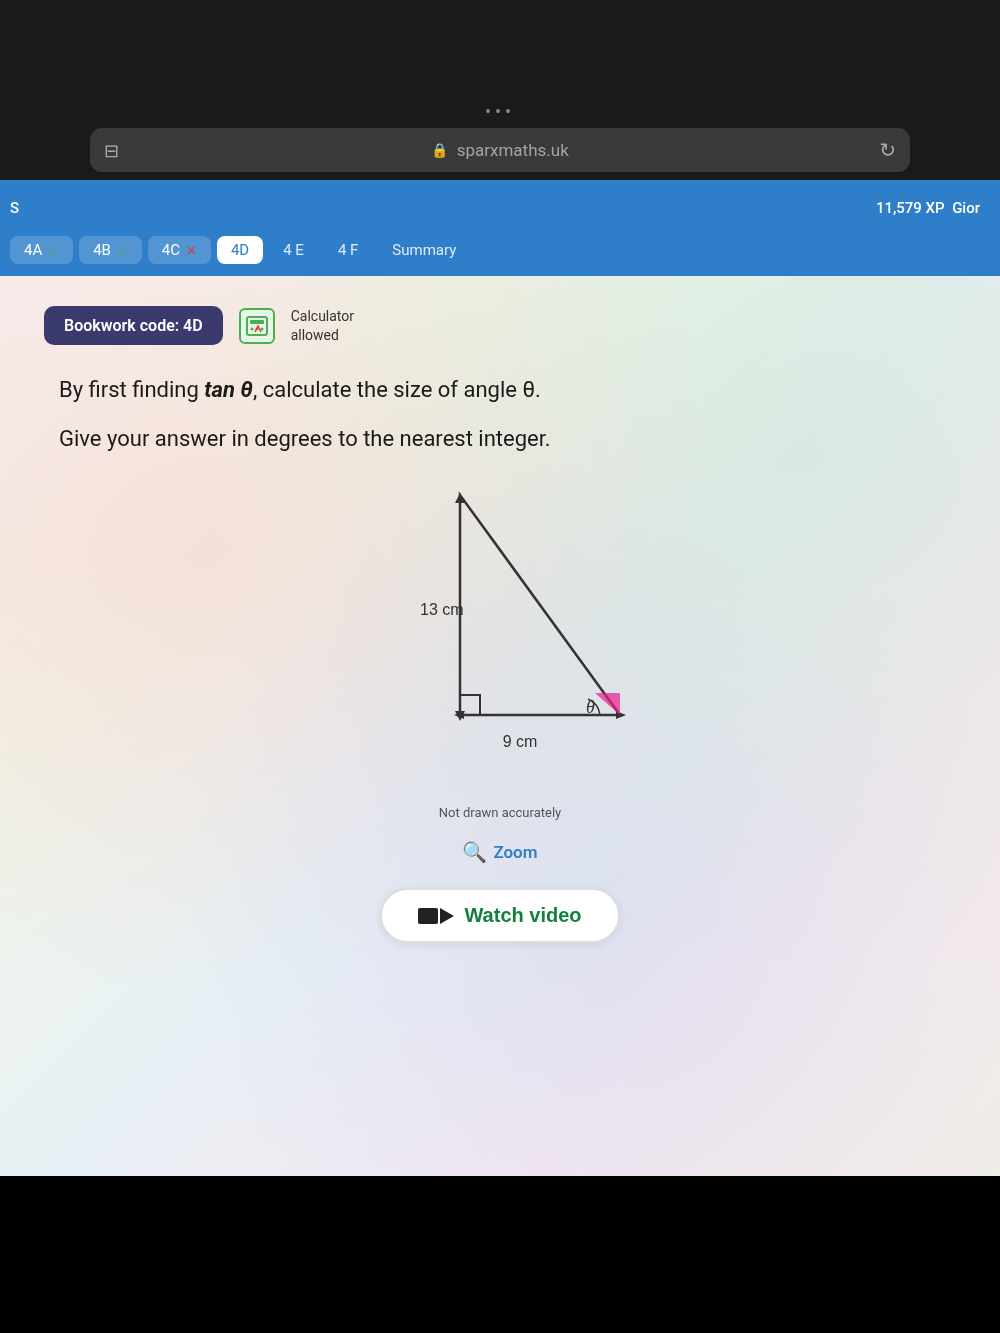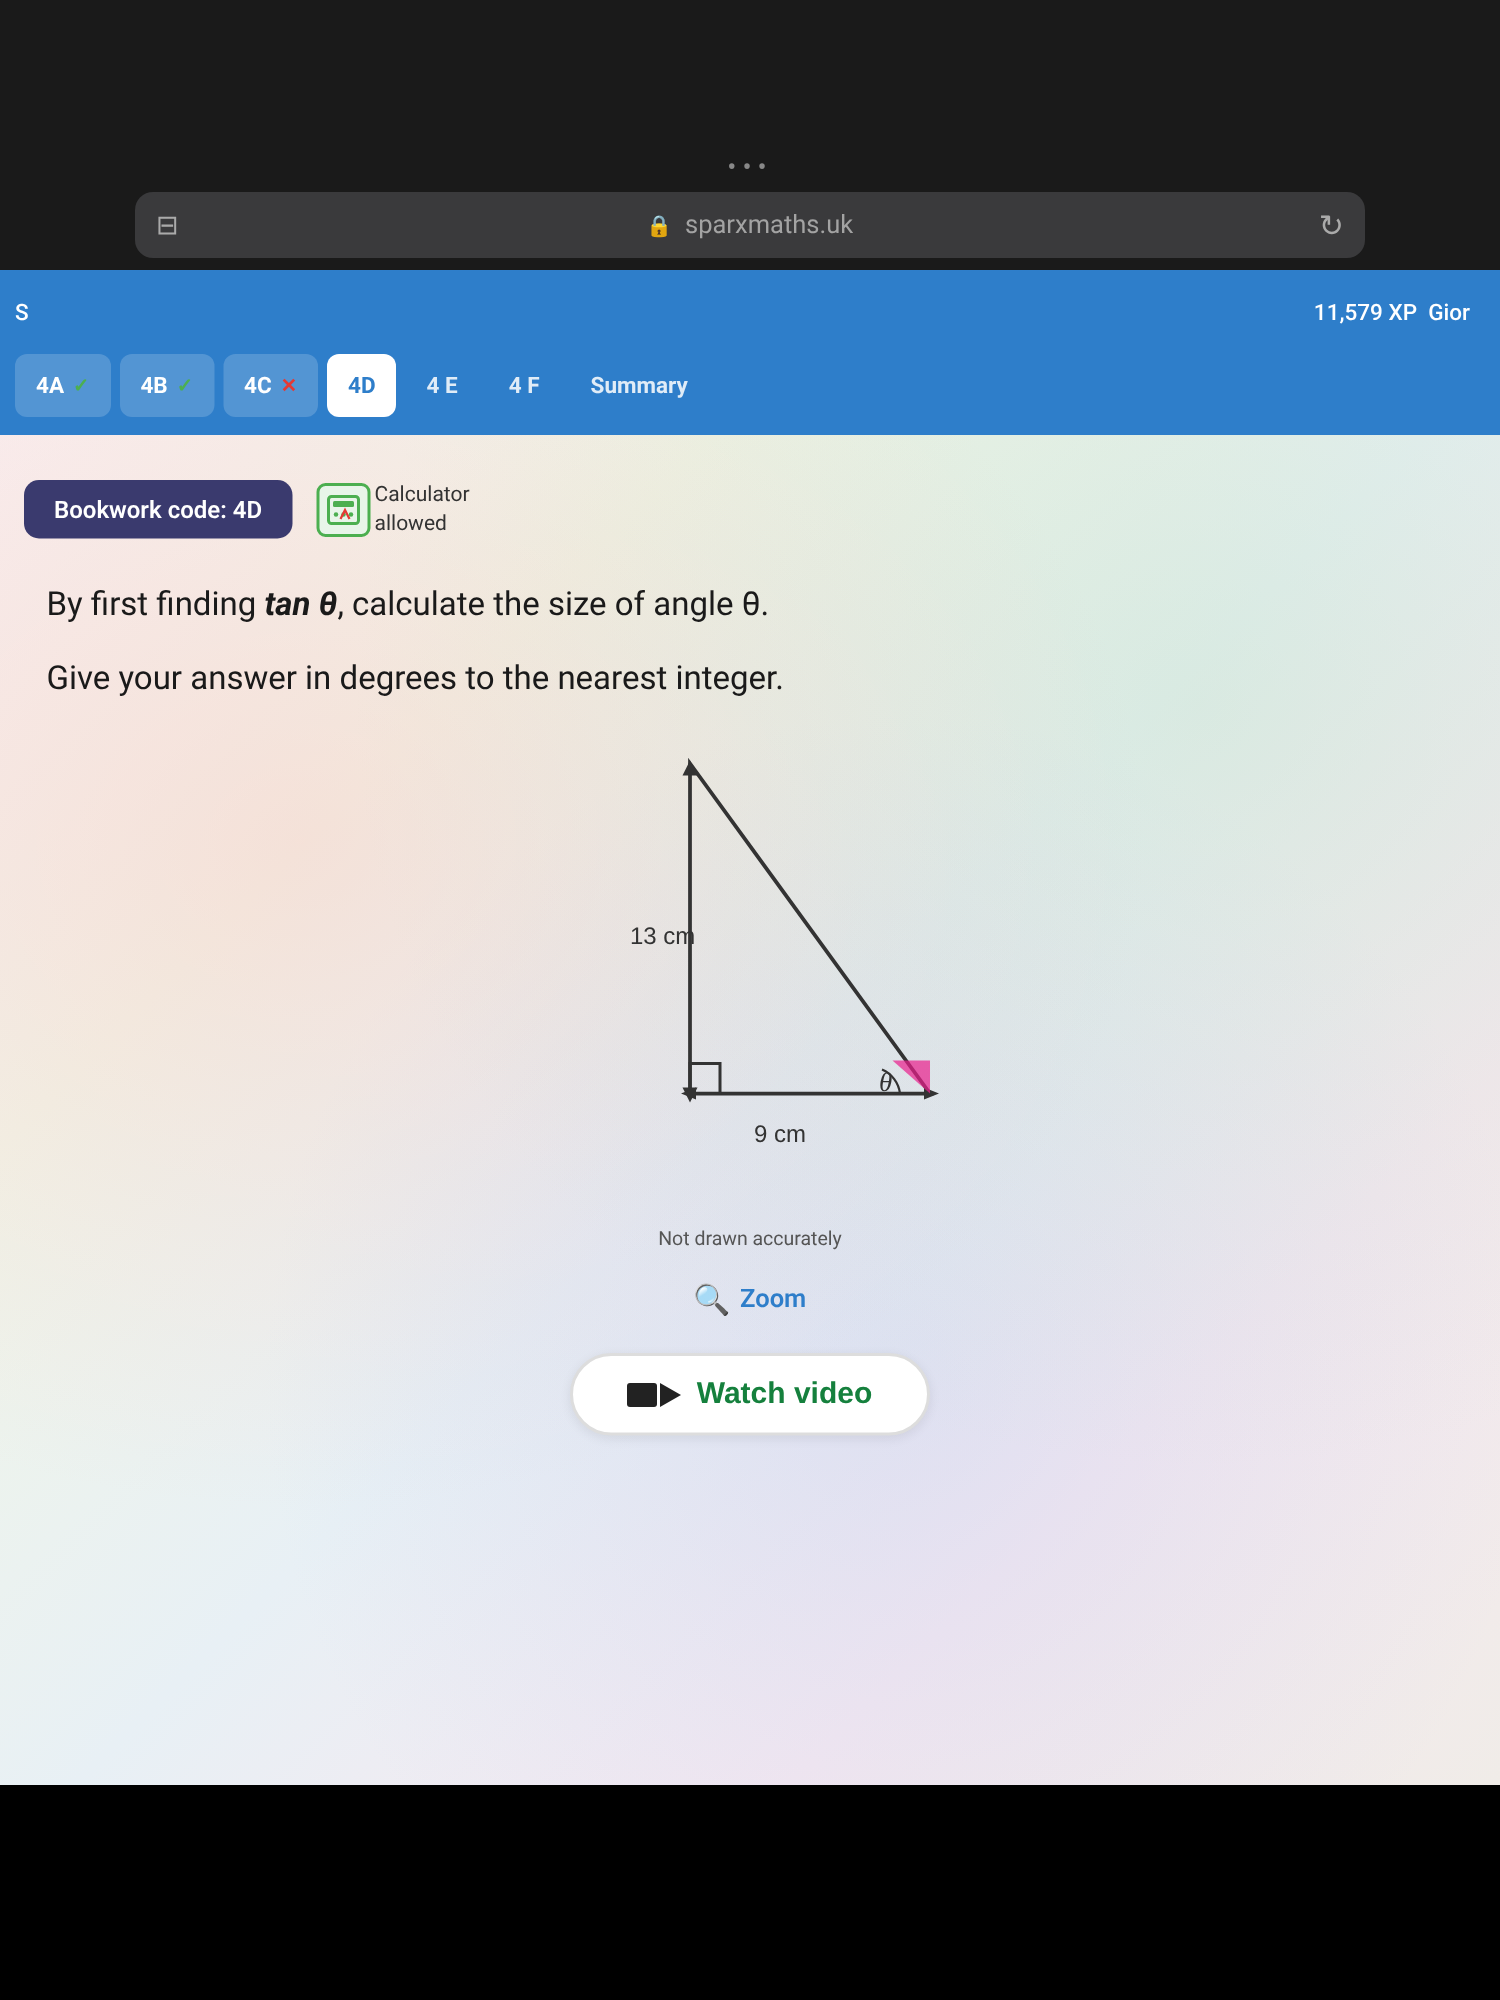--- a/index.html
+++ b/index.html
@@ -83,28 +83,28 @@
 
     
     .tabs-bar {
       background: #2e7eca;
       padding: 0 10px 12px 10px;
       display: flex;
       align-items: center;
       gap: 6px;
     }
     .tab {
-      height: 42px;
+      height: 28px;
       padding: 0 14px;
       border-radius: 8px;
       display: flex;
       align-items: center;
       gap: 6px;
       font-size: 15px;
-      font-weight: 700;
+      font-weight: 400;
       cursor: pointer;
       color: #fff;
     }
     .tab.completed {
       background: rgba(255,255,255,0.18);
     }
     .tab.error {
       background: rgba(255,255,255,0.18);
     }
     .tab.active {
@@ -115,21 +115,21 @@
       background: transparent;
       color: rgba(255,255,255,0.85);
     }
     .tab .check-icon { color: #4caf50; font-size: 13px; }
     .tab .x-icon { color: #e53935; font-size: 13px; }
 
     
     .main-content {
       background: linear-gradient(135deg, #f8f0f0 0%, #f0f5e8 25%, #e8f0f5 50%, #f5e8f0 75%, #f0ece8 100%);
       min-height: 900px;
-      padding: 30px 16px;
+      padding: 30px 44px;
       position: relative;
       overflow: hidden;
     }
 
     
     .main-content::before {
       content: '';
       position: absolute;
       top: 0; left: 0; right: 0; bottom: 0;
       background: 
@@ -152,21 +152,21 @@
       background: #3a3a6e;
       color: #fff;
       padding: 10px 20px;
       border-radius: 10px;
       font-size: 16px;
       font-weight: 600;
     }
     .calculator-info {
       display: flex;
       align-items: center;
-      gap: 3px;
+      gap: 16px;
     }
     .calculator-icon-box {
       width: 36px;
       height: 36px;
       background: #e8f5e9;
       border: 2px solid #4caf50;
       border-radius: 6px;
       display: flex;
       align-items: center;
       justify-content: center;

